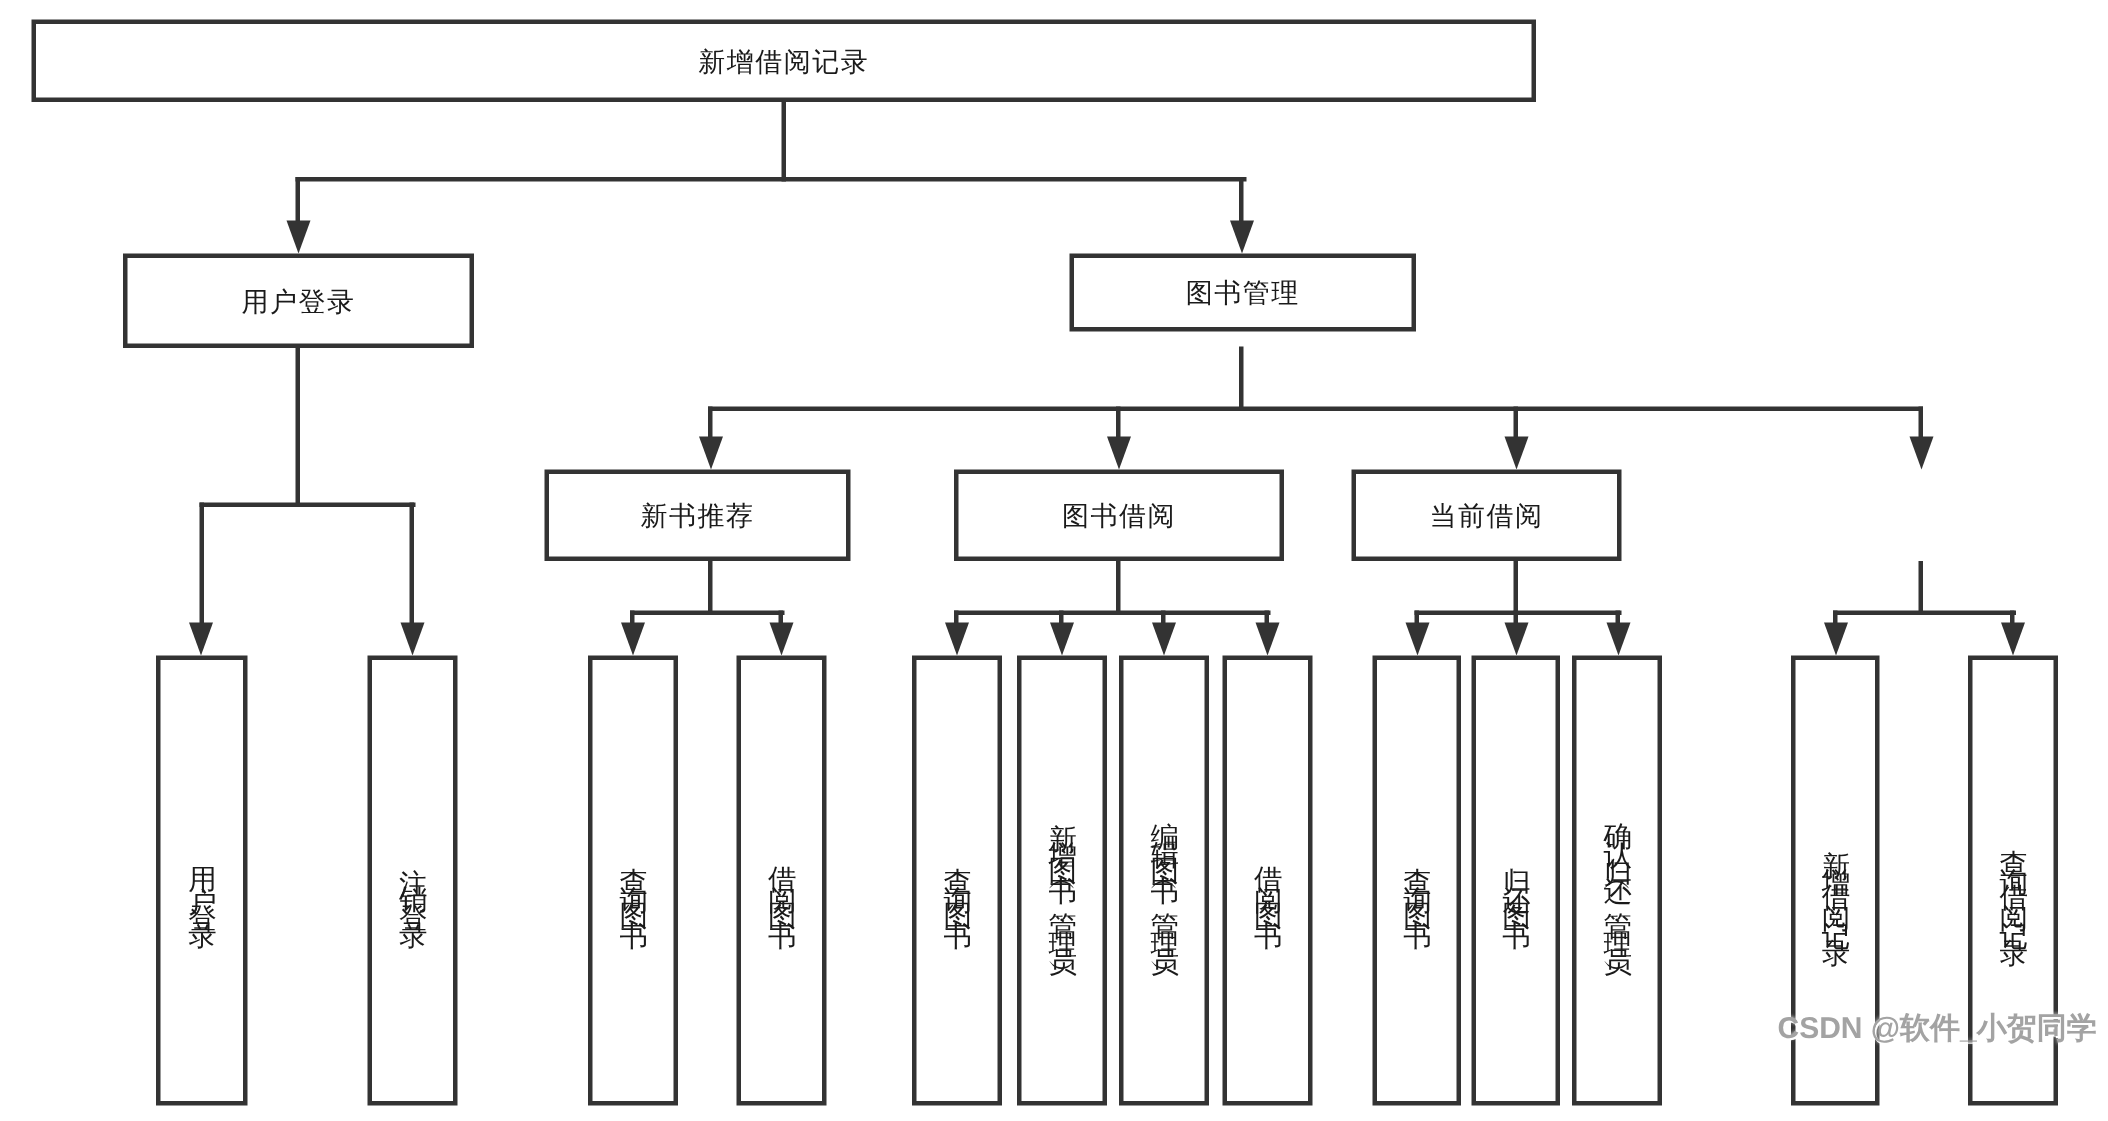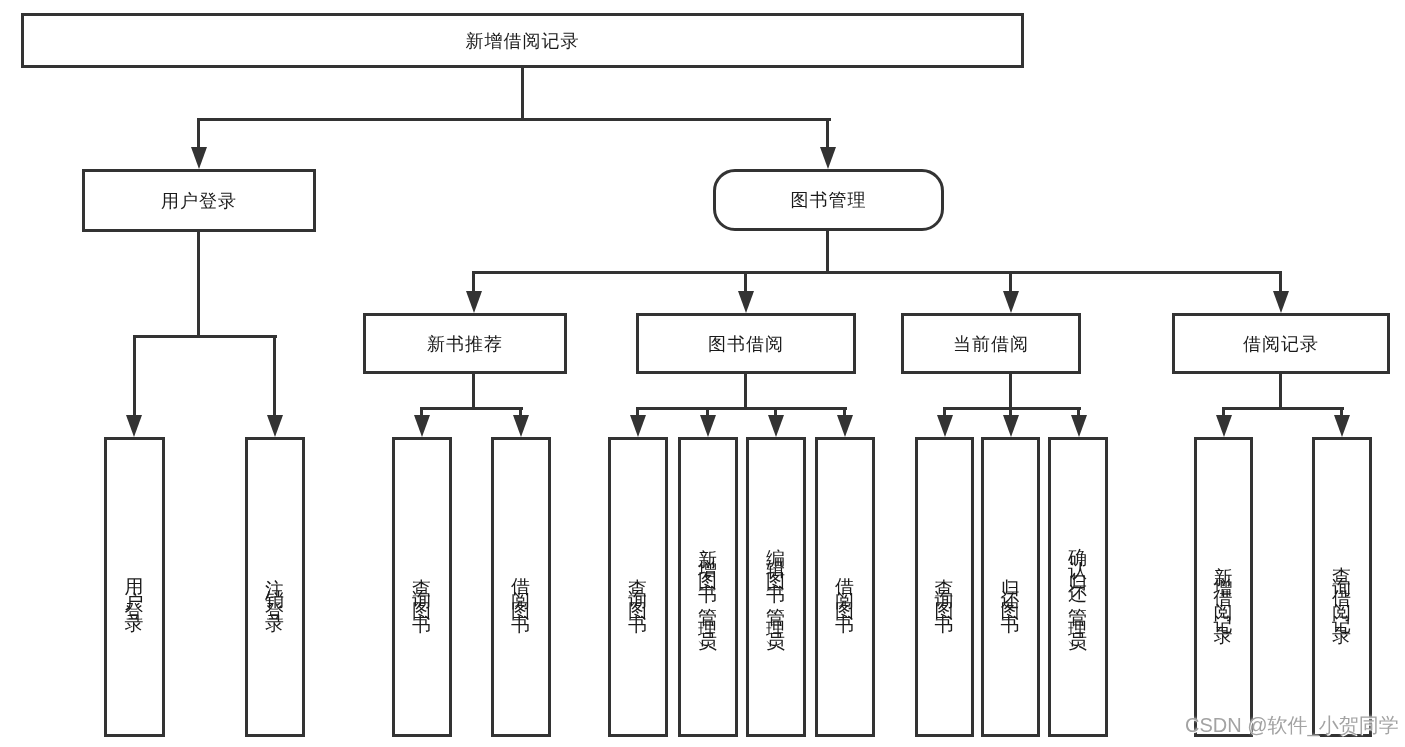--- a/index.html
+++ b/index.html
@@ -39,44 +39,45 @@
   .vline{width:3px;}
   .arrow{
     position:absolute;
     width:0;height:0;
     border-left:8px solid transparent;
     border-right:8px solid transparent;
     border-top:22px solid var(--line);
   }
   .watermark{
     position:absolute;
-    left:1185px;top:712px;
+    left:1185px;top:672px;
     font-size:20px;
     color:var(--wm);
     white-space:nowrap;
     text-shadow:0 0 3px #ffffff,1px 1px 0 #ffffff;
     z-index:5;
+    font-weight:bold;
   }
 </style>
 </head>
 <body>
 
 <div class="canvas">
 
   <div class="node" style="left:21px;top:13px;width:1003px;height:55px;">新增借阅记录</div>
 
   <div class="vline" style="left:521px;top:68px;height:53px;"></div>
   <div class="hline" style="left:197px;top:118px;width:634px;"></div>
   <div class="vline" style="left:197px;top:118px;height:32px;"></div>
   <div class="arrow" style="left:191px;top:147px;"></div>
   <div class="vline" style="left:826px;top:118px;height:32px;"></div>
   <div class="arrow" style="left:820px;top:147px;"></div>
 
   <div class="node" style="left:82px;top:169px;width:234px;height:63px;">用户登录</div>
-  <div class="node" style="left:713px;top:169px;width:231px;height:62px;border-radius:22px;">图书管理</div>
+  <div class="node" style="left:713px;top:169px;width:231px;height:52px;">图书管理</div>
 
   <div class="vline" style="left:197px;top:232px;height:106px;"></div>
   <div class="hline" style="left:133px;top:335px;width:144px;"></div>
   <div class="vline" style="left:133px;top:335px;height:82px;"></div>
   <div class="arrow" style="left:126px;top:415px;"></div>
   <div class="vline" style="left:273px;top:335px;height:82px;"></div>
   <div class="arrow" style="left:267px;top:415px;"></div>
 
   <div class="vline" style="left:826px;top:231px;height:43px;"></div>
   <div class="hline" style="left:472px;top:271px;width:810px;"></div>
@@ -85,21 +86,20 @@
   <div class="vline" style="left:744px;top:271px;height:22px;"></div>
   <div class="arrow" style="left:738px;top:291px;"></div>
   <div class="vline" style="left:1009px;top:271px;height:22px;"></div>
   <div class="arrow" style="left:1003px;top:291px;"></div>
   <div class="vline" style="left:1279px;top:271px;height:22px;"></div>
   <div class="arrow" style="left:1273px;top:291px;"></div>
 
   <div class="node" style="left:363px;top:313px;width:204px;height:61px;">新书推荐</div>
   <div class="node" style="left:636px;top:313px;width:220px;height:61px;">图书借阅</div>
   <div class="node" style="left:901px;top:313px;width:180px;height:61px;">当前借阅</div>
-  <div class="node" style="left:1172px;top:313px;width:218px;height:61px;">借阅记录</div>
 
   <div class="vline" style="left:472px;top:374px;height:36px;"></div>
   <div class="hline" style="left:420px;top:407px;width:103px;"></div>
   <div class="vline" style="left:420px;top:407px;height:10px;"></div>
   <div class="arrow" style="left:414px;top:415px;"></div>
   <div class="vline" style="left:519px;top:407px;height:10px;"></div>
   <div class="arrow" style="left:513px;top:415px;"></div>
 
   <div class="vline" style="left:744px;top:374px;height:36px;"></div>
   <div class="hline" style="left:636px;top:407px;width:211px;"></div>

